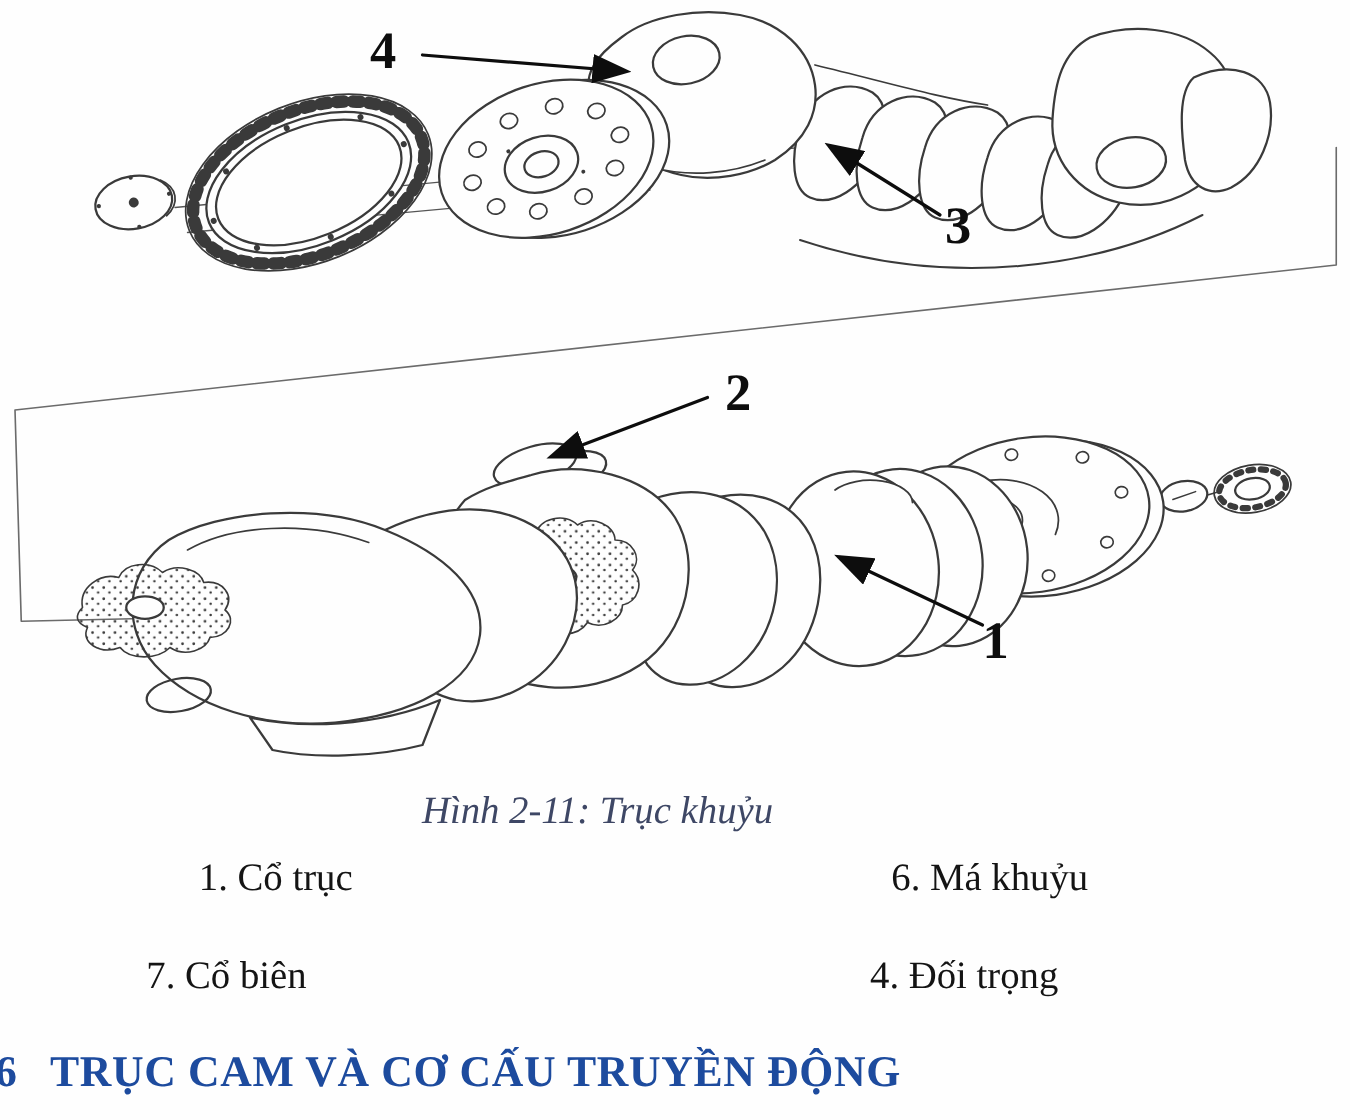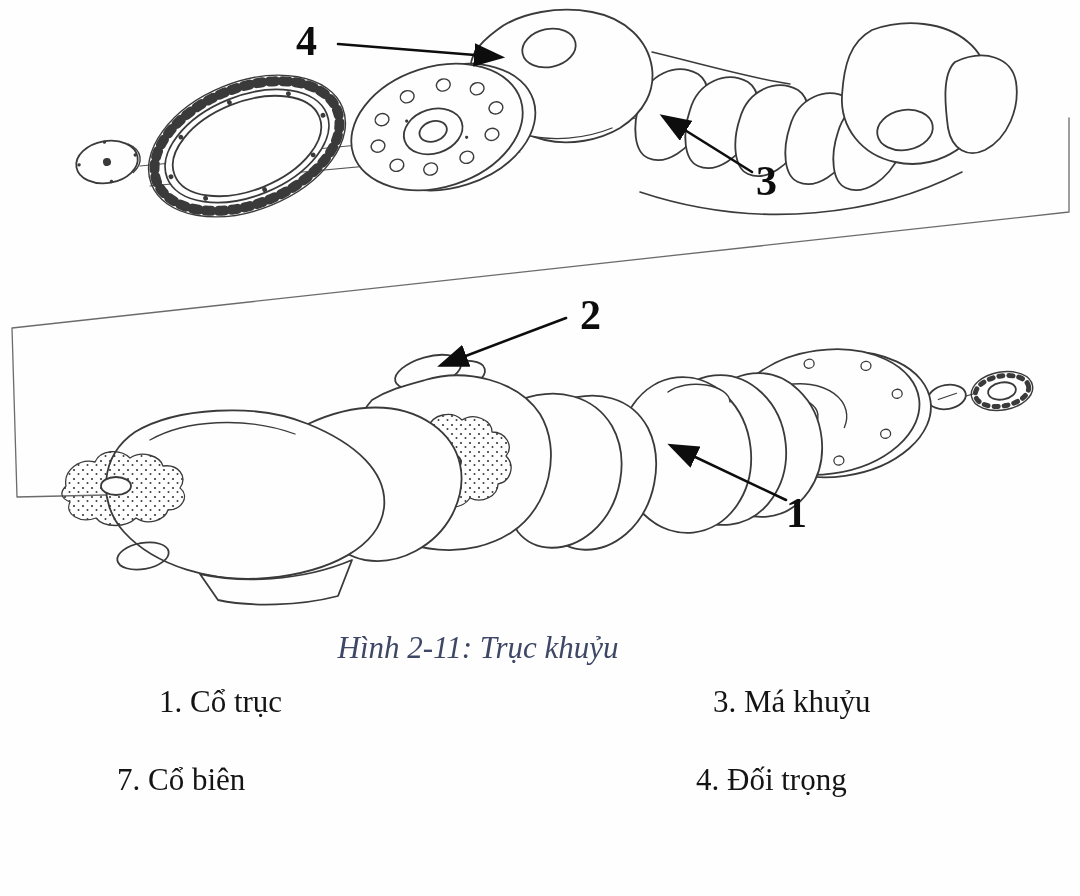--- a/index.html
+++ b/index.html
@@ -238,18 +238,19 @@
     <span class="callout co-3">3</span>
     <span class="callout co-2">2</span>
     <span class="callout co-1">1</span>
   </figure>
 
   <div class="caption">Hình 2-11: Trục khuỷu</div>
 
   <div>
     <span class="legend-item li-1">1. Cổ trục</span>
     <span class="legend-item li-2">7. Cổ biên</span>
-    <span class="legend-item li-3">3. Má khuỷu</span>
+    <span class="legend-item li-3">6. Má khuỷu</span>
     <span class="legend-item li-4">4. Đối trọng</span>
   </div>
 
+  <h2 class="heading"><span class="h-num">6</span><span class="h-title">TRỤC CAM VÀ CƠ CẤU TRUYỀN ĐỘNG</span></h2>
 
 </div>
 
 </body></html>

